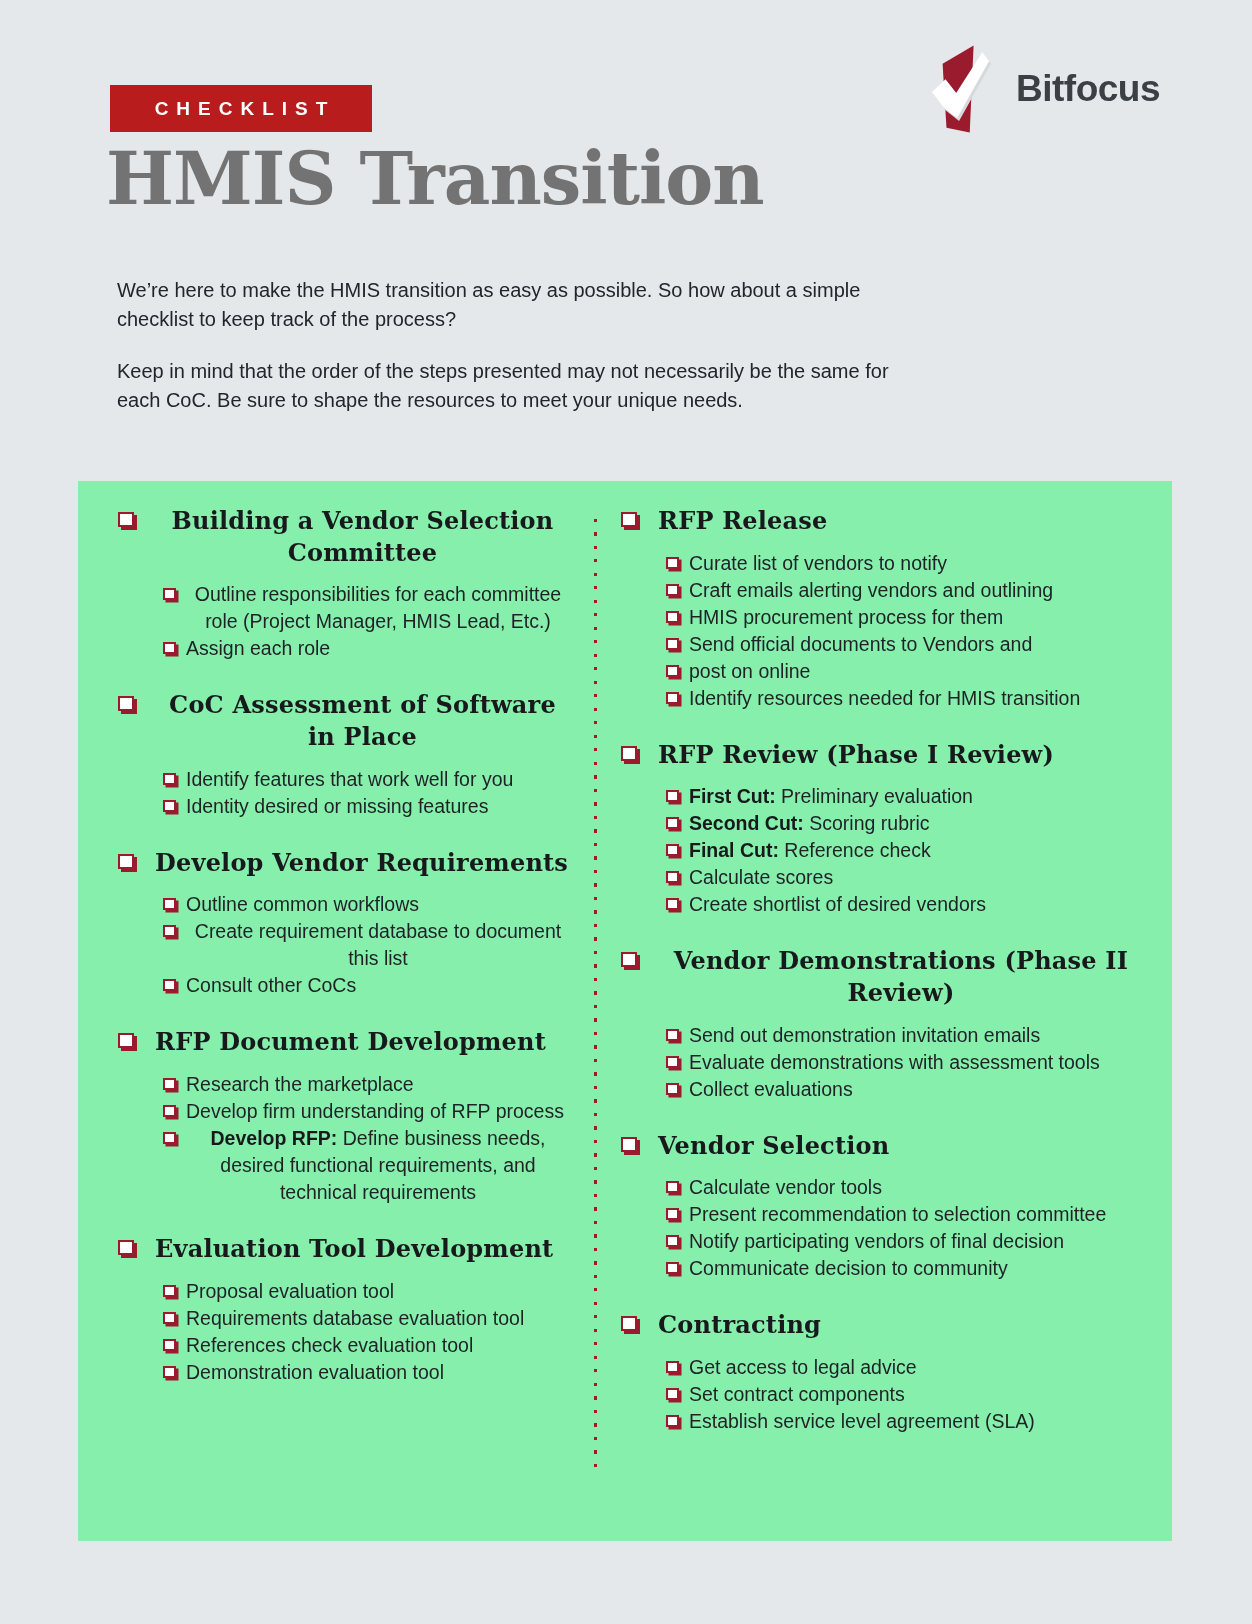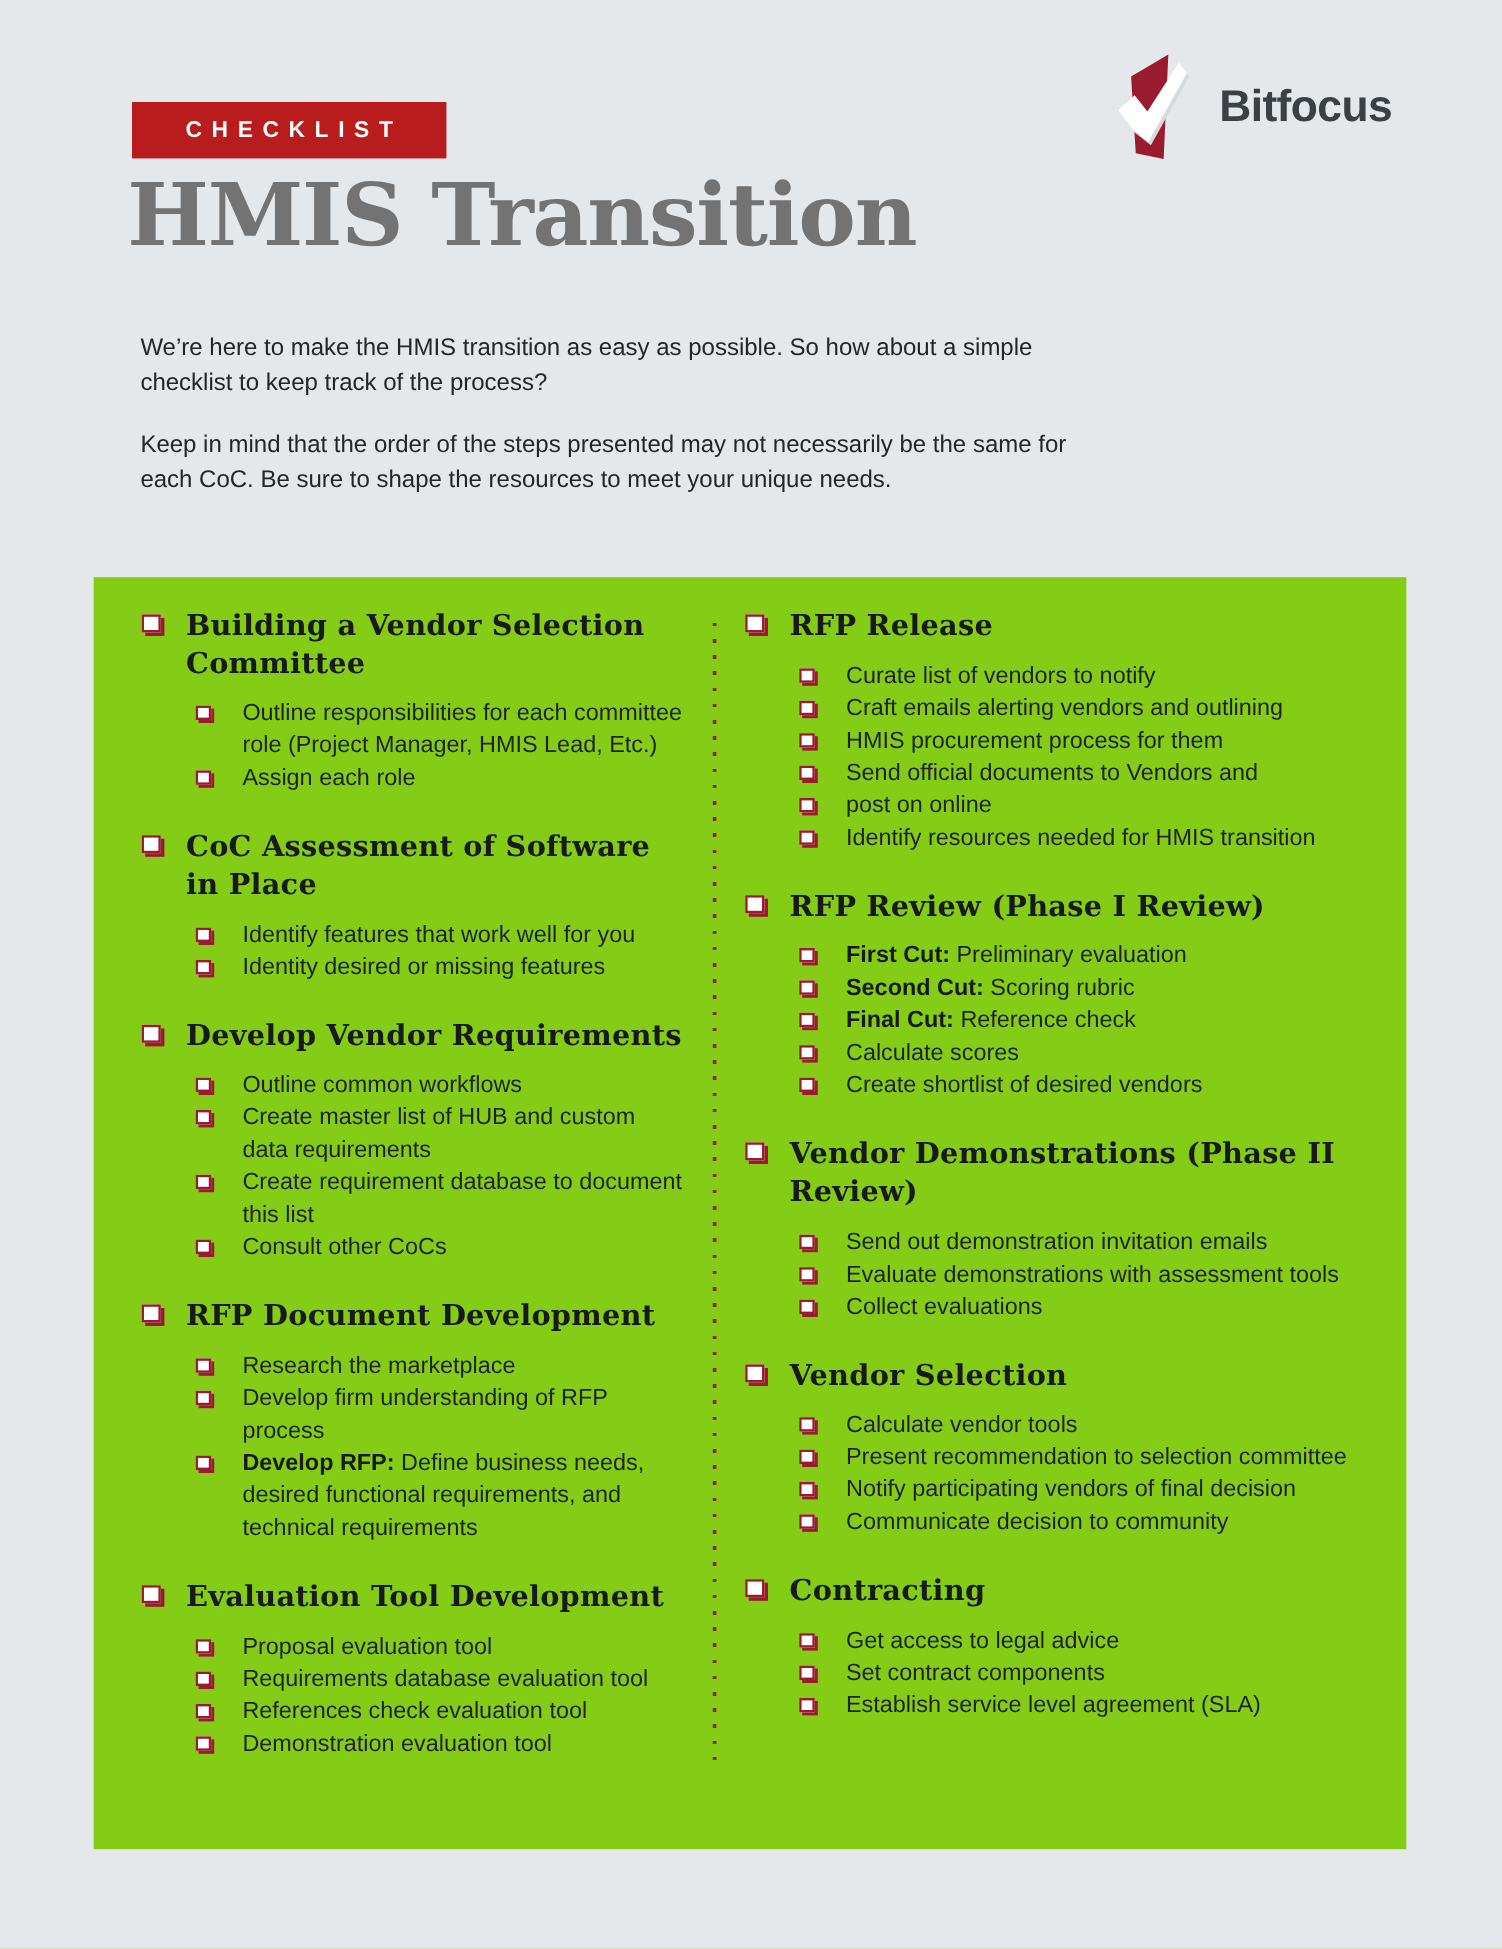--- a/index.html
+++ b/index.html
@@ -32,22 +32,23 @@
     white-space:nowrap;
   }
   .intro{
     position:absolute;left:117px;top:276px;width:810px;
     font-size:20px;line-height:1.45;color:#21262B;
   }
   .intro p{margin:0 0 23px 0;}
   
   .card{
     position:absolute;left:78px;top:481px;width:1094px;height:1060px;
-    background:#84cc16;box-sizing:border-box;
+    background:#86efac;box-sizing:border-box;
     padding:24px 28px 0 40px;
+    text-align:center;
   }
   .columns{
     display:grid;grid-template-columns:452px 3px 1fr;column-gap:24px;
   }
   .divider{
     width:3px;height:948px;margin-top:14px;
     background:repeating-linear-gradient(to bottom,
       #9B1B2E 0px,#9B1B2E 3px,transparent 3px,transparent 13.5px);
   }
   
@@ -61,21 +62,21 @@
     width:16px;height:15px;margin-top:7px;
     box-shadow:3px 3px 0 #9B1B2E;
   }
   .section-title{
     margin:0;font-family:"DejaVu Serif","Liberation Serif",serif;
     font-size:24px;font-weight:600;line-height:1.32;color:#17191D;
     letter-spacing:0.2px;
   }
   .sub-list{list-style:none;margin:13px 0 0 45px;padding:0;}
   .sub-item{
-    display:flex;gap:26px;align-items:flex-start;
+    display:flex;gap:10px;align-items:flex-start;
     font-size:19.5px;line-height:27px;color:#1E2227;
   }
   .sub-check{
     width:13px;height:12px;margin-top:7px;
     box-shadow:2.5px 2.5px 0 #9B1B2E;
   }
   .sub-text strong{font-weight:bold;color:#17191D;}
 </style>
 </head>
 <body>
@@ -142,24 +143,20 @@
             <span class="checkbox section-check"></span>
             <h3 class="section-title">Develop Vendor Requirements</h3>
           </div>
           <ul class="sub-list">
             <li class="sub-item">
               <span class="checkbox sub-check"></span>
               <span class="sub-text">Outline common workflows</span>
             </li>
             <li class="sub-item">
               <span class="checkbox sub-check"></span>
-              <span class="sub-text">Create master list of HUB and custom data requirements</span>
-            </li>
-            <li class="sub-item">
-              <span class="checkbox sub-check"></span>
               <span class="sub-text">Create requirement database to document this list</span>
             </li>
             <li class="sub-item">
               <span class="checkbox sub-check"></span>
               <span class="sub-text">Consult other CoCs</span>
             </li>
           </ul>
         </div>
         <div class="section">
           <div class="section-head">

